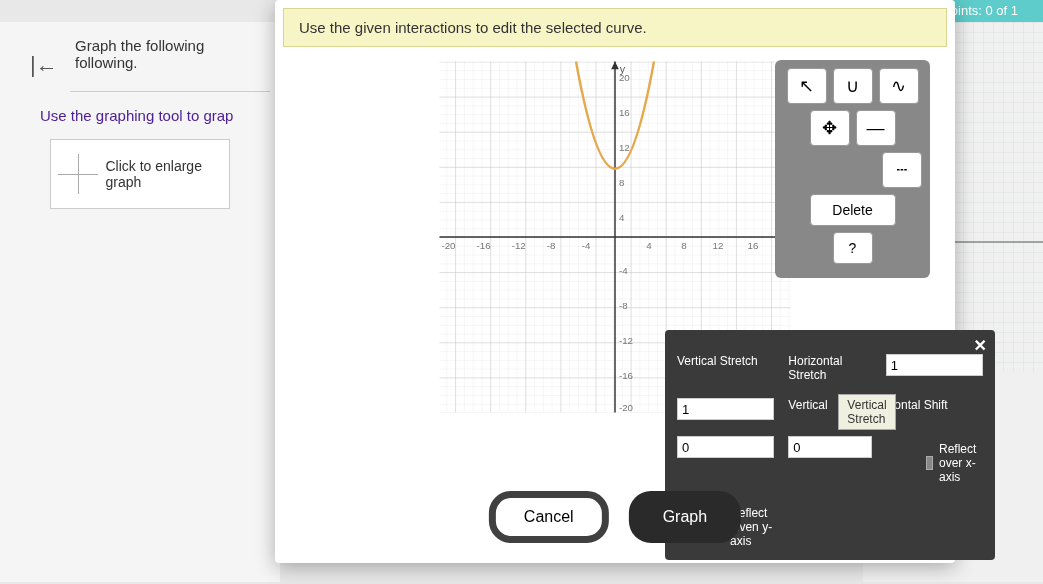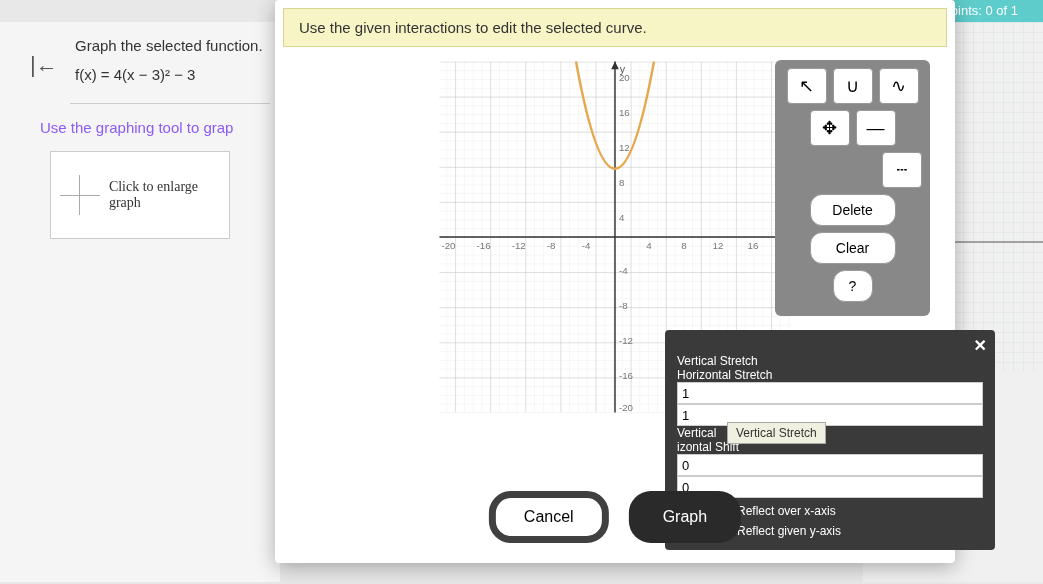--- a/index.html
+++ b/index.html
@@ -48,32 +48,31 @@
 .function-eq {
   margin-left: 65px;
   margin-top: 12px;
   font-size: 15px;
   color: #333;
 }
 .hr { border-top: 1px solid #ccc; margin: 20px 0 15px 60px; }
 .instruction {
   margin-left: 30px;
   font-size: 15px;
-  color: #8b5cf6;
+  color: #4c1d95;
 }
 .enlarge-box {
   margin-left: 40px;
   margin-top: 15px;
   display: flex;
   align-items: center;
   width: 180px;
-  height: 88px;
+  height: 70px;
   border: 1px solid #ccc;
   background: #fff;
-  font-family: Liberation Serif, serif;
 }
 .mini-axes {
   width: 60px; height: 60px;
   display: flex; align-items: center; justify-content: center;
   position: relative;
 }
 .mini-axes::before, .mini-axes::after {
   content: ''; position: absolute; background: #aaa;
 }
 .mini-axes::before { width: 40px; height: 1px; }
@@ -130,21 +129,21 @@
   border: 1px solid #999;
   border-radius: 4px;
   font-size: 18px;
   display: flex; align-items: center; justify-content: center;
   cursor: pointer;
 }
 .tool-btn-wide {
   width: 86px; height: 32px;
   background: #fff;
   border: 1px solid #999;
-  border-radius: 12px;
+  border-radius: 4px;
   font-size: 14px;
   display: flex; align-items: center; justify-content: center;
   cursor: pointer;
   margin: 6px auto;
 }
 .transform-panel {
   position: absolute;
   right: -40px;
   top: 330px;
   width: 330px;
@@ -157,22 +156,22 @@
 .tp-close {
   position: absolute;
   right: 8px; top: 6px;
   color: #fff;
   font-size: 16px;
   font-weight: bold;
   cursor: pointer;
 }
 .tp-grid {
   display: grid;
-  grid-template-columns: 1fr;
-  gap: 0 14px;
+  grid-template-columns: 1fr 1fr 1fr;
+  gap: 16px 14px;
   margin-top: 14px;
 }
 .tp-label { font-size: 12px; color: #fff; }
 .tp-input {
   width: 100%;
   height: 22px;
   background: #fff;
   border: 1px solid #ccc;
   color: #000;
   font-size: 13px;
@@ -228,22 +227,21 @@
 </style>
 </head>
 <body>
 
 <div class="top-bar">
   <span class="points">Points: 0 of 1</span>
 </div>
 
 <div class="left-panel">
   <div class="back-arrow">|←</div>
-  <div class="problem-text">Graph the selected function.</div>
-  <div class="function-eq">f(x) = 4(x − 3)² − 3</div>
+  <div class="problem-text">Graph the following following.</div>
   <div class="hr"></div>
   <div class="instruction">Use the graphing tool to grap</div>
   <div class="enlarge-box">
     <div class="mini-axes"></div>
     <div class="enlarge-text">Click to enlarge graph</div>
   </div>
 </div>
 
 <div class="right-graph">
   <svg class="bg-grid" viewBox="0 0 180 350">
@@ -318,21 +316,20 @@
       <div class="tool-btn">∿</div>
     </div>
     <div class="tool-row" style="justify-content:center">
       <div class="tool-btn">✥</div>
       <div class="tool-btn">—</div>
     </div>
     <div class="tool-row" style="justify-content:flex-end">
       <div class="tool-btn">┄</div>
     </div>
     <div class="tool-btn-wide">Delete</div>
-    <div class="tool-btn-wide">Clear</div>
     <div class="tool-btn-wide" style="width:40px">?</div>
   </div>
 
   <div class="transform-panel">
     <div class="tp-close">✕</div>
     <div class="tp-grid">
       <div class="tp-label">Vertical Stretch</div>
       <div class="tp-label">Horizontal Stretch</div>
       <input class="tp-input" value="1" style="">
       <input class="tp-input" value="1" style="">

